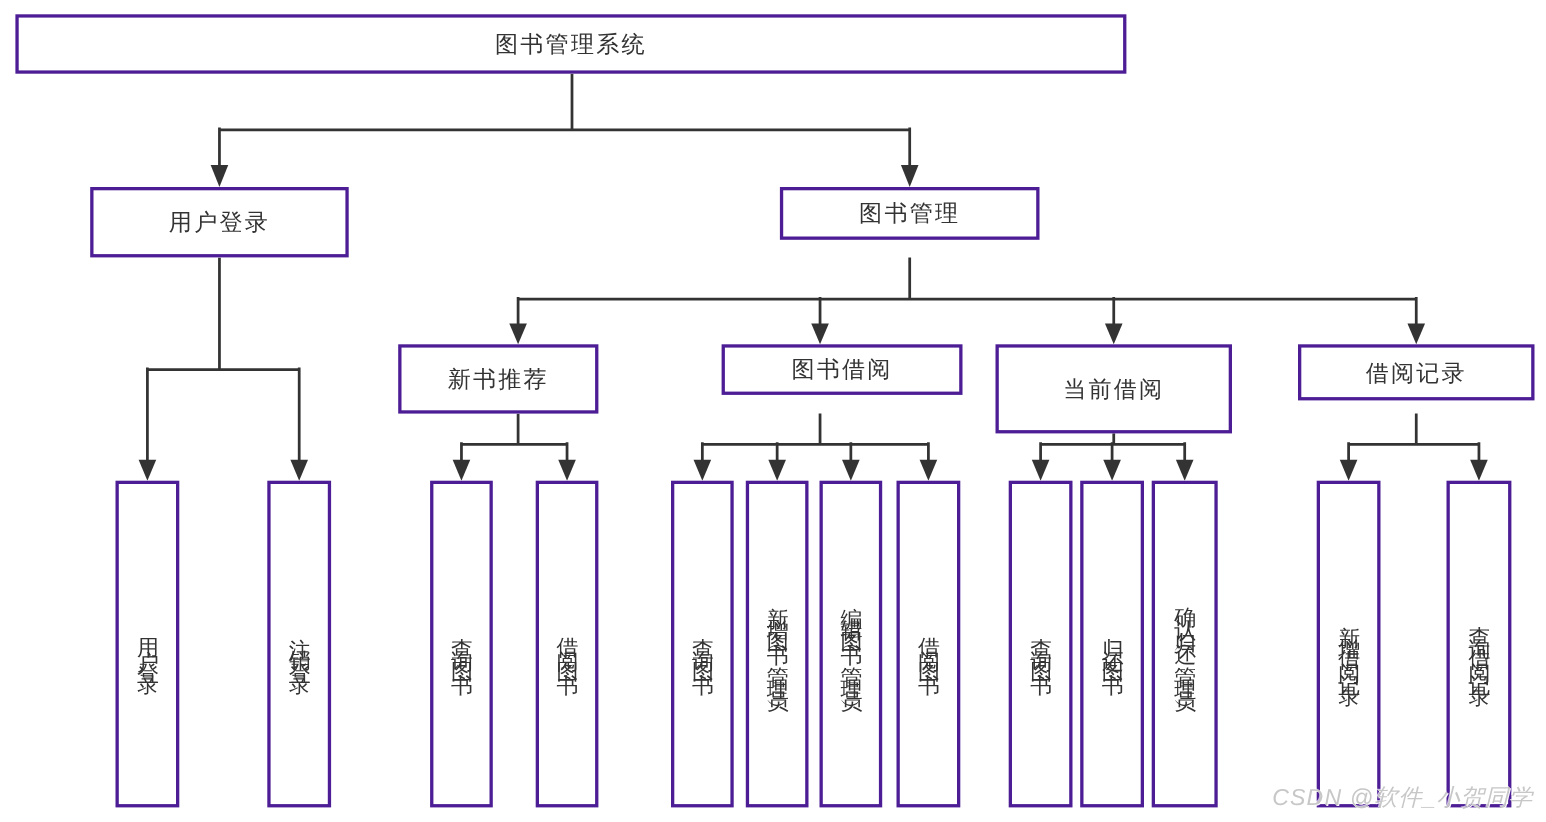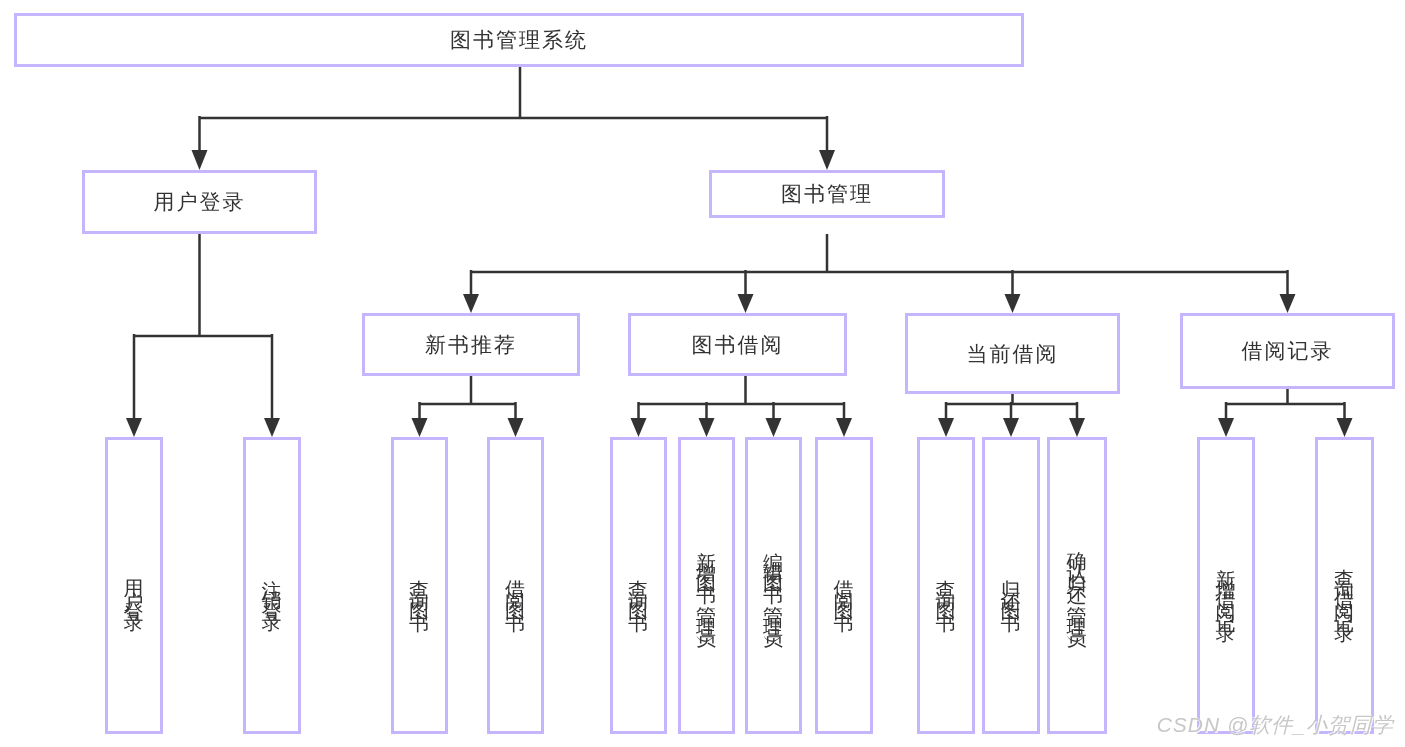--- a/index.html
+++ b/index.html
@@ -19,21 +19,21 @@
   .connectors {
     position: absolute;
     left: 0;
     top: 0;
     width: 1405px;
     height: 747px;
   }
   .node {
     position: absolute;
     box-sizing: border-box;
-    border: 3px solid #c4b5fd;
+    border: 3px solid #4c1d95;
     background: #ffffff;
     display: flex;
     align-items: center;
     justify-content: center;
   }
   .hlabel {
     font-size: 21px;
     letter-spacing: 2px;
     white-space: nowrap;
   }
@@ -100,30 +100,30 @@
     <span class="hlabel">图书管理系统</span>
   </div>
 
   <div class="node" style="left:82px;top:170px;width:235px;height:64px">
     <span class="hlabel">用户登录</span>
   </div>
   <div class="node" style="left:709px;top:170px;width:236px;height:48px">
     <span class="hlabel">图书管理</span>
   </div>
 
-  <div class="node" style="left:362px;top:313px;width:218px;height:63px">
+  <div class="node" style="left:362px;top:313px;width:182px;height:63px">
     <span class="hlabel">新书推荐</span>
   </div>
-  <div class="node" style="left:628px;top:313px;width:219px;height:63px">
+  <div class="node" style="left:656px;top:313px;width:219px;height:46px">
     <span class="hlabel">图书借阅</span>
   </div>
   <div class="node" style="left:905px;top:313px;width:215px;height:81px">
     <span class="hlabel">当前借阅</span>
   </div>
-  <div class="node" style="left:1180px;top:313px;width:215px;height:76px">
+  <div class="node" style="left:1180px;top:313px;width:215px;height:51px">
     <span class="hlabel">借阅记录</span>
   </div>
 
   <div class="node vbox" style="left:105px;top:437px;width:58px;height:297px">
     <span class="vlabel">用户登录</span>
   </div>
   <div class="node vbox" style="left:243px;top:437px;width:58px;height:297px">
     <span class="vlabel">注销登录</span>
   </div>
 

